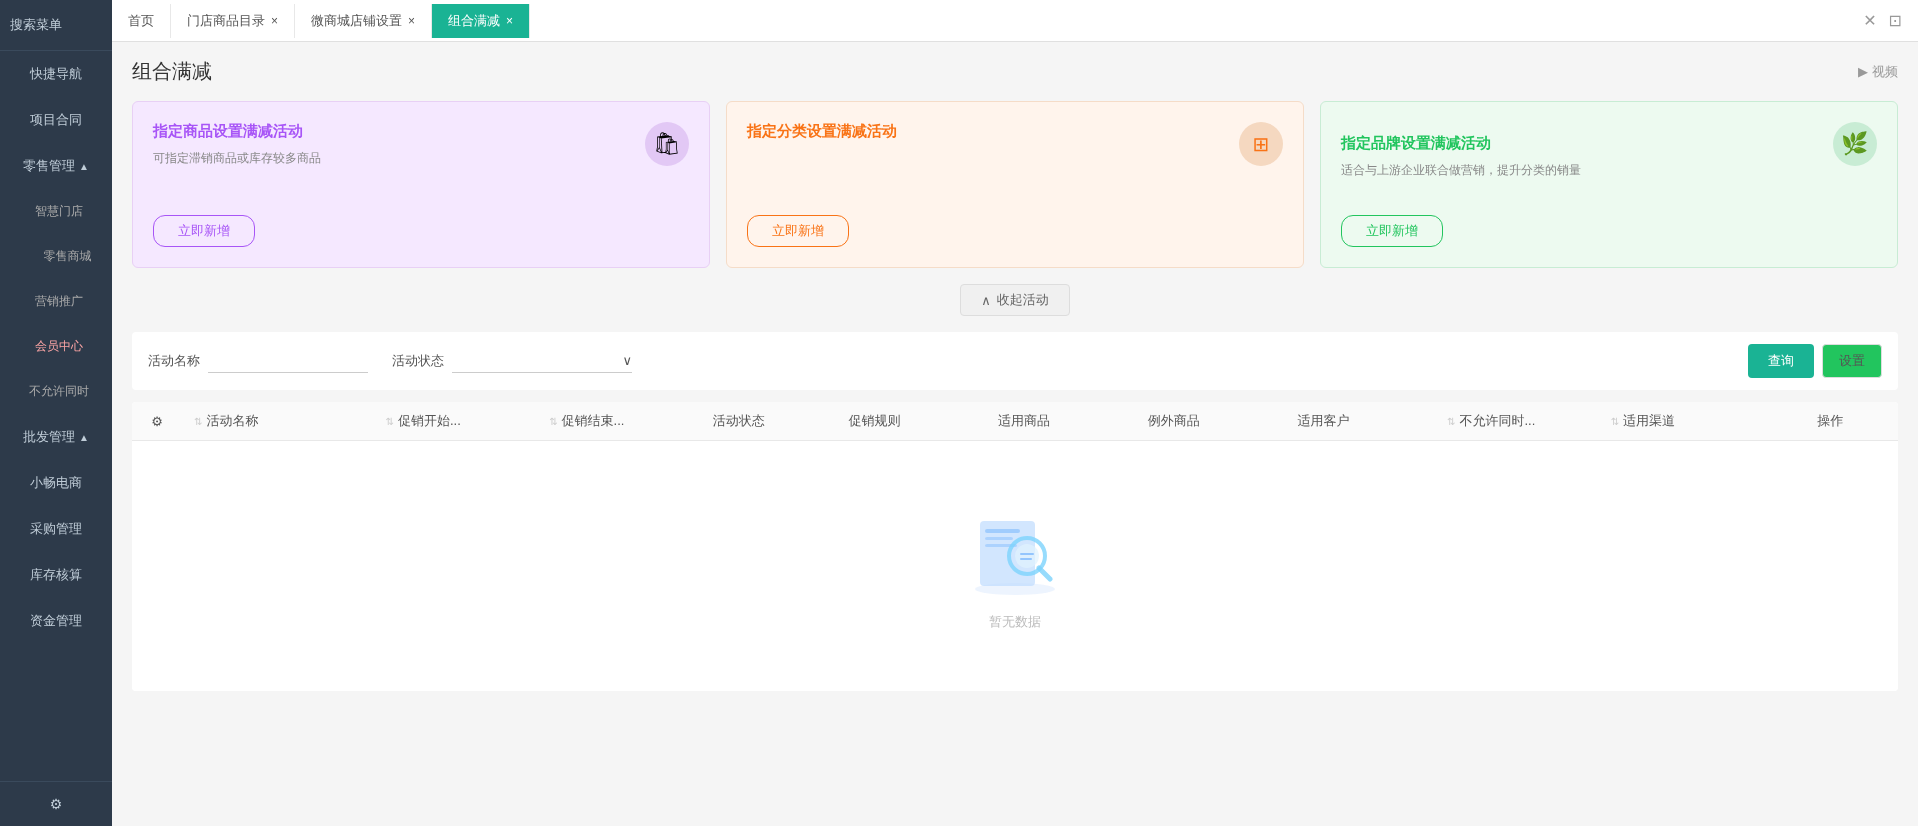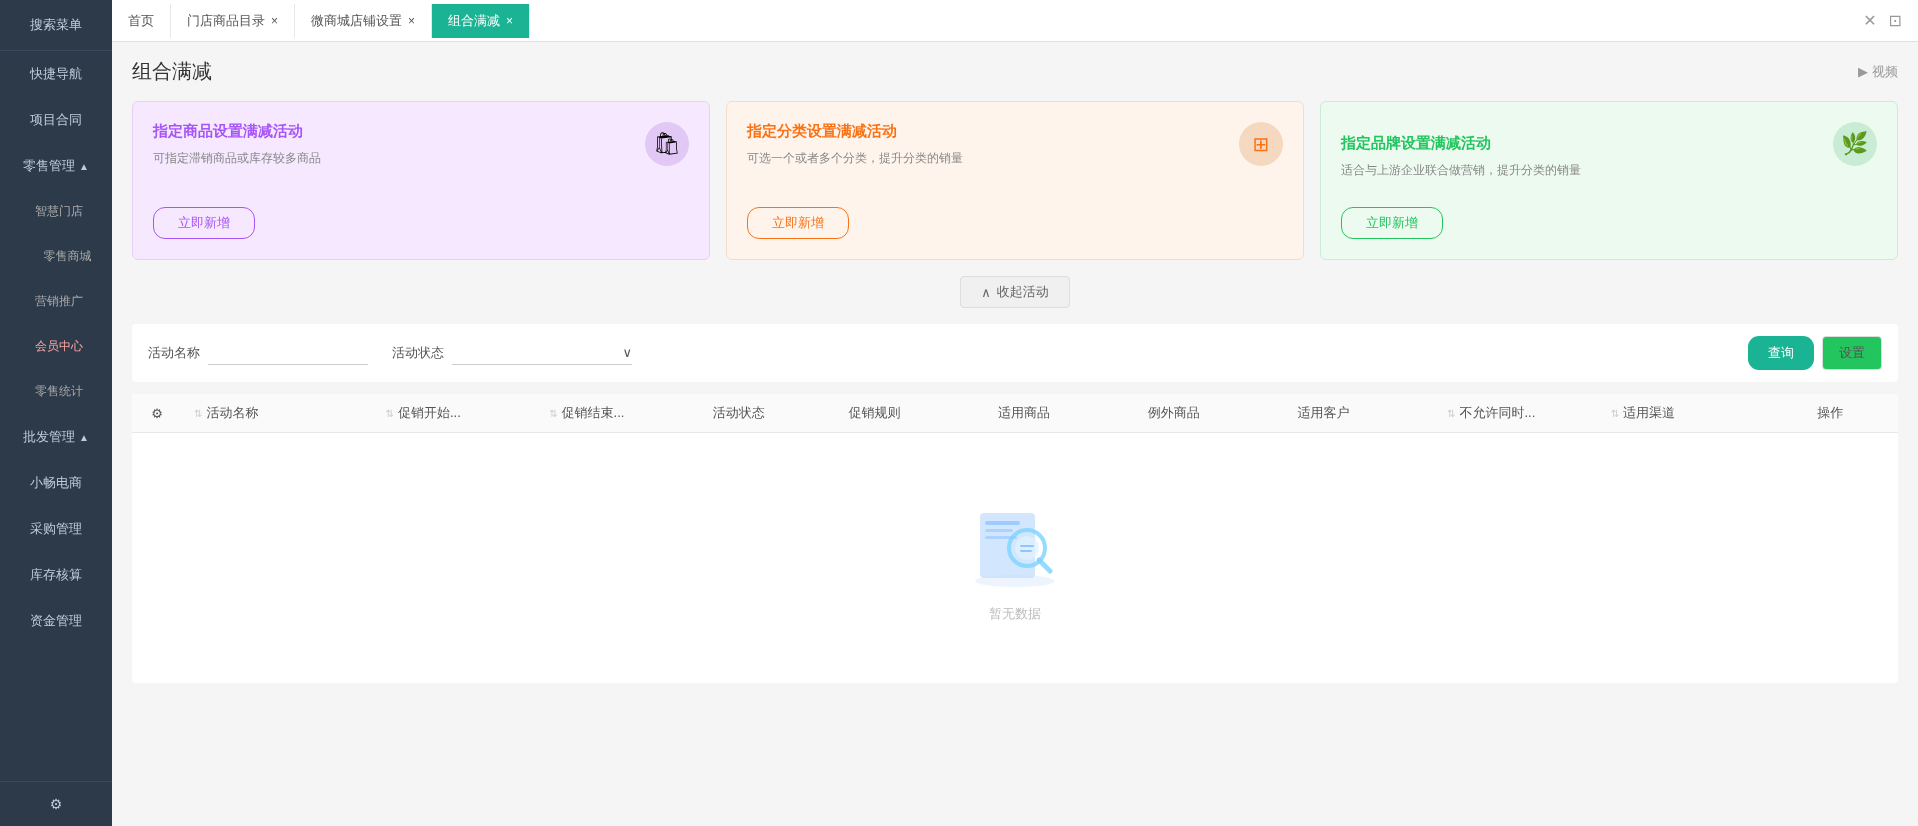--- a/index.html
+++ b/index.html
@@ -13,21 +13,20 @@
       display: flex;
       flex-direction: column;
       flex-shrink: 0;
       height: 100%;
     }
     .sidebar-search {
       padding: 16px 10px;
       color: #c0cdd8;
       font-size: 13px;
       cursor: pointer;
-      text-align: center;
       border-bottom: 1px solid #3a4a5c;
     }
     .sidebar-item {
       padding: 14px 10px;
       text-align: center;
       font-size: 13px;
       color: #c0cdd8;
       cursor: pointer;
       display: flex;
       align-items: center;
@@ -137,21 +136,21 @@
       font-weight: 600;
       margin-bottom: 8px;
     }
     .card-purple .card-title { color: #a855f7; }
     .card-orange .card-title { color: #f97316; }
     .card-green .card-title { color: #22c55e; margin-top: 12px; }
 
     .card-desc {
       font-size: 12px;
       color: #888;
-      margin-bottom: 28px;
+      margin-bottom: 36px;
       line-height: 1.5;
     }
     .card-icon {
       position: absolute;
       right: 20px;
       top: 20px;
       width: 44px;
       height: 44px;
       border-radius: 50%;
       display: flex;
@@ -232,21 +231,21 @@
       width: 180px;
       color: #555;
       cursor: pointer;
     }
     .filter-spacer { flex: 1; }
     .filter-actions { display: flex; gap: 8px; }
     .btn-query {
       background: #1ab394;
       color: #fff;
       border: none;
-      border-radius: 11px;
+      border-radius: 4px;
       padding: 7px 20px;
       font-size: 13px;
       cursor: pointer;
     }
     .btn-setting {
       background: #22c55e;
       color: #555;
       border: 1px solid #ddd;
       border-radius: 4px;
       padding: 7px 16px;
@@ -336,21 +335,21 @@
   <div class="sidebar-item" style="font-size:12px;padding-left:33px;color:#aaa;">
     <span>零售商城</span>
   </div>
   <div class="sidebar-item" style="font-size:12px;padding-left:16px;color:#aaa;">
     <span>营销推广</span>
   </div>
   <div class="sidebar-item" style="font-size:12px;padding-left:16px;color:#fca5a5;">
     <span>会员中心</span>
   </div>
   <div class="sidebar-item" style="font-size:12px;padding-left:16px;color:#aaa;">
-    <span>零售统计</span>
+    <span>不允许同时</span>
   </div>
   <div class="sidebar-item">
     <span>批发管理</span>
     <span class="expand-icon">▲</span>
   </div>
   <div class="sidebar-item">
     <span>小畅电商</span>
   </div>
   <div class="sidebar-item">
     <span>采购管理</span>
@@ -406,21 +405,20 @@
       <div class="promo-card card-purple">
         <div class="card-icon icon-purple">🛍</div>
         <div class="card-title">指定商品设置满减活动</div>
         <div class="card-desc">可指定滞销商品或库存较多商品</div>
         <button class="card-btn">立即新增</button>
       </div>
 
       <div class="promo-card card-orange">
         <div class="card-icon icon-orange" style="font-size:20px;color:#f97316;">⊞</div>
         <div class="card-title">指定分类设置满减活动</div>
-        <div class="card-desc">可选一个或者多个分类，提升分类的销量</div>
         <button class="card-btn">立即新增</button>
       </div>
 
       <div class="promo-card card-green">
         <div class="card-icon icon-green" style="color:#22c55e;">🌿</div>
         <div class="card-title">指定品牌设置满减活动</div>
         <div class="card-desc">适合与上游企业联合做营销，提升分类的销量</div>
         <button class="card-btn">立即新增</button>
       </div>
 

